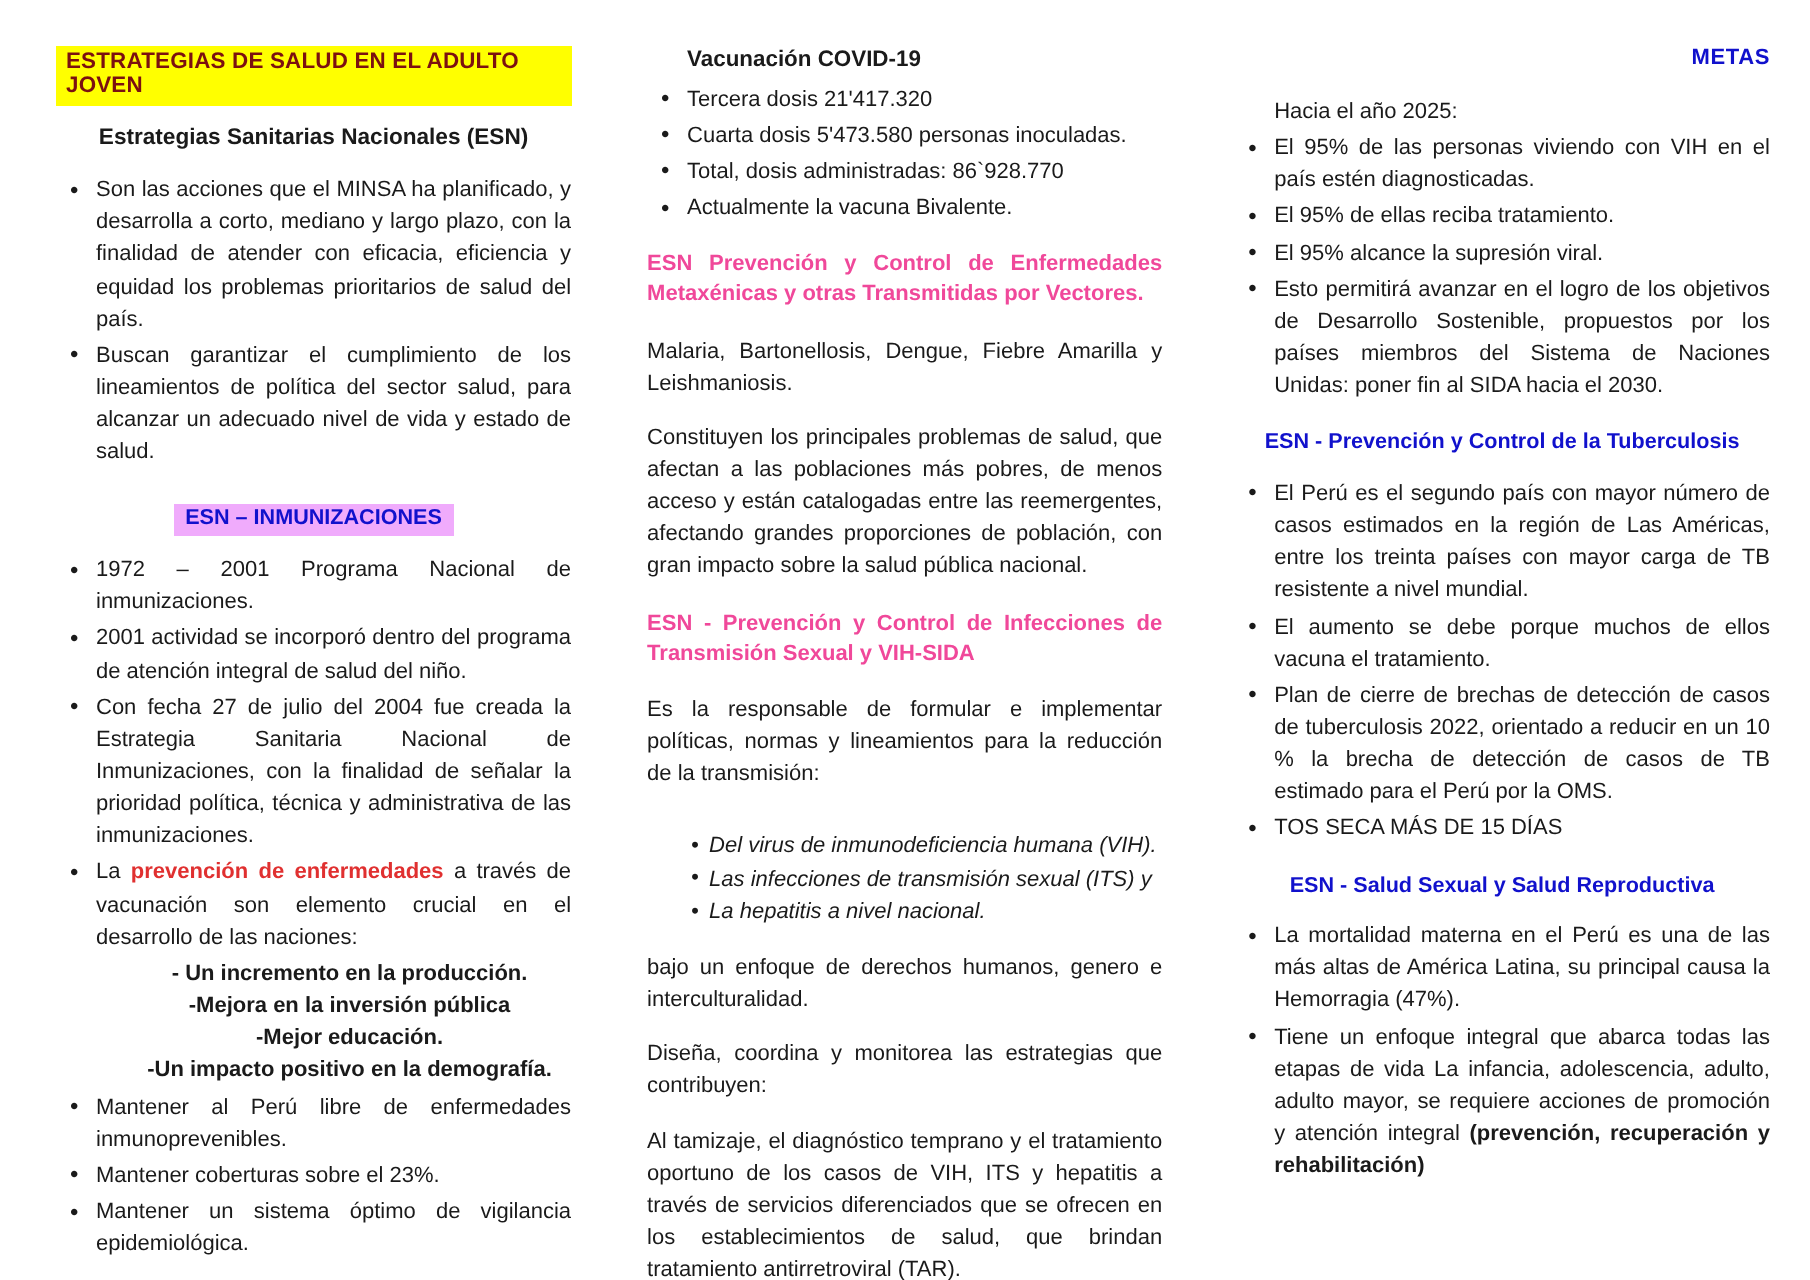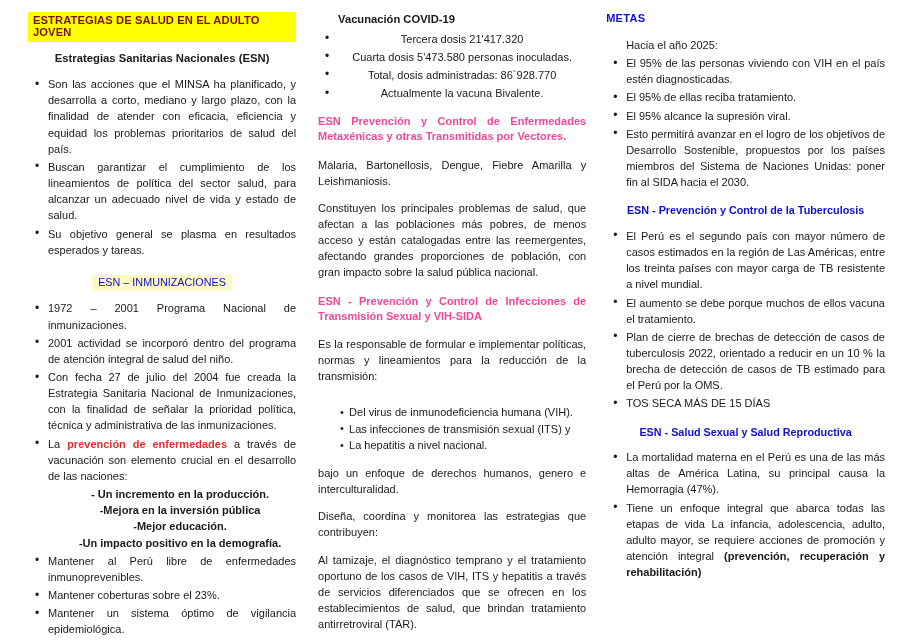--- a/index.html
+++ b/index.html
@@ -13,23 +13,23 @@
     font-family: "Liberation Sans", sans-serif;
     color: #1a1a1a;
     overflow: hidden;
   }
   #page {
     position: relative;
     width: 905px;
     height: 500px;
     background: #ffffff;
     box-sizing: border-box;
-    padding: 12px 14px 8px 14px;
+    padding: 23px 14px 8px 14px;
     display: flex;
-    gap: 0;
+    gap: 16px;
   }
   .col {
     box-sizing: border-box;
   }
   .col1 { width: 298px; padding-left: 14px; padding-right: 10px; }
   .col2 { width: 298px; padding-left: 12px; padding-right: 12px; }
   .col3 { width: 299px; padding-left: 8px; padding-right: 6px; }
 
   
   .h-title {
@@ -49,40 +49,40 @@
     font-weight: bold;
     color: #1a1a1a;
     text-align: center;
     margin: 0 0 11px 0;
     line-height: 1.2;
   }
   .h-cyan-wrap { text-align: center; margin: 14px 0 9px 0; }
   .h-cyan {
     display: inline-block;
     font-size: 10.8px;
-    font-weight: normal;
+    font-weight: bold;
     color: #1111cc;
-    background: #fef9c3;
+    background: #f0abfc;
     padding: 1px 6px 2px 6px;
     line-height: 1.25;
   }
   .h-blue {
     font-size: 10.8px;
     font-weight: bold;
     color: #1111cc;
     text-align: center;
     margin: 0 0 10px 0;
     line-height: 1.25;
   }
   .h-blue-top { margin-top: 14px; }
   .h-metas {
     font-size: 11px;
     font-weight: bold;
     color: #1111cc;
-    text-align: left;
+    text-align: right;
     margin: 0 0 13px 0;
     letter-spacing: .3px;
   }
   .h-pink {
     font-size: 11px;
     font-weight: bold;
     color: #f0489a;
     text-align: justify;
     text-justify: inter-word;
     margin: 13px 0 12px 0;
@@ -121,41 +121,42 @@
     text-justify: inter-word;
   }
   ul.bl > li::before {
     content: "\2022";
     position: absolute;
     left: 7px;
     top: -0.5px;
     font-size: 12px;
     line-height: 1.47;
   }
-  ul.bl.nojust > li { text-align: center; }
+  ul.bl.nojust > li { text-align: left; }
 
   
   ul.dash {
     list-style: none;
     margin: 1px 0 2px 0;
     padding: 0 0 0 36px;
   }
   ul.dash > li {
     font-size: 11px;
     line-height: 1.47;
     margin: 0;
     text-align: center;
     font-weight: bold;
   }
 
   
   ul.inner {
     list-style: none;
     margin: 20px 0 11px 0;
     padding: 0 0 0 22px;
+    font-style: italic;
   }
   ul.inner > li {
     position: relative;
     font-size: 11px;
     line-height: 1.5;
     padding-left: 9px;
     text-align: left;
   }
   ul.inner > li::before {
     content: "\2022";
@@ -185,21 +186,20 @@
 
     <div class="h-title-wrap">
       <span class="h-title">ESTRATEGIAS DE SALUD EN EL ADULTO JOVEN</span>
     </div>
 
     <div class="h-sub">Estrategias Sanitarias Nacionales (ESN)</div>
 
     <ul class="bl">
       <li>Son las acciones que el MINSA ha planificado, y desarrolla a corto, mediano y largo plazo, con la finalidad de atender con eficacia, eficiencia y equidad los problemas prioritarios de salud del país.</li>
       <li>Buscan garantizar el cumplimiento de los lineamientos de política del sector salud, para alcanzar un adecuado nivel de vida y estado de salud.</li>
-      <li>Su objetivo general se plasma en resultados esperados y tareas.</li>
     </ul>
 
     <div class="h-cyan-wrap">
       <span class="h-cyan">ESN – INMUNIZACIONES</span>
     </div>
 
     <ul class="bl">
       <li>1972 – 2001 Programa Nacional de inmunizaciones.</li>
       <li>2001 actividad se incorporó dentro del programa de atención integral de salud del niño.</li>
       <li>Con fecha 27 de julio del 2004 fue creada la Estrategia Sanitaria Nacional de Inmunizaciones, con la finalidad de señalar la prioridad política, técnica y administrativa de las inmunizaciones.</li>

